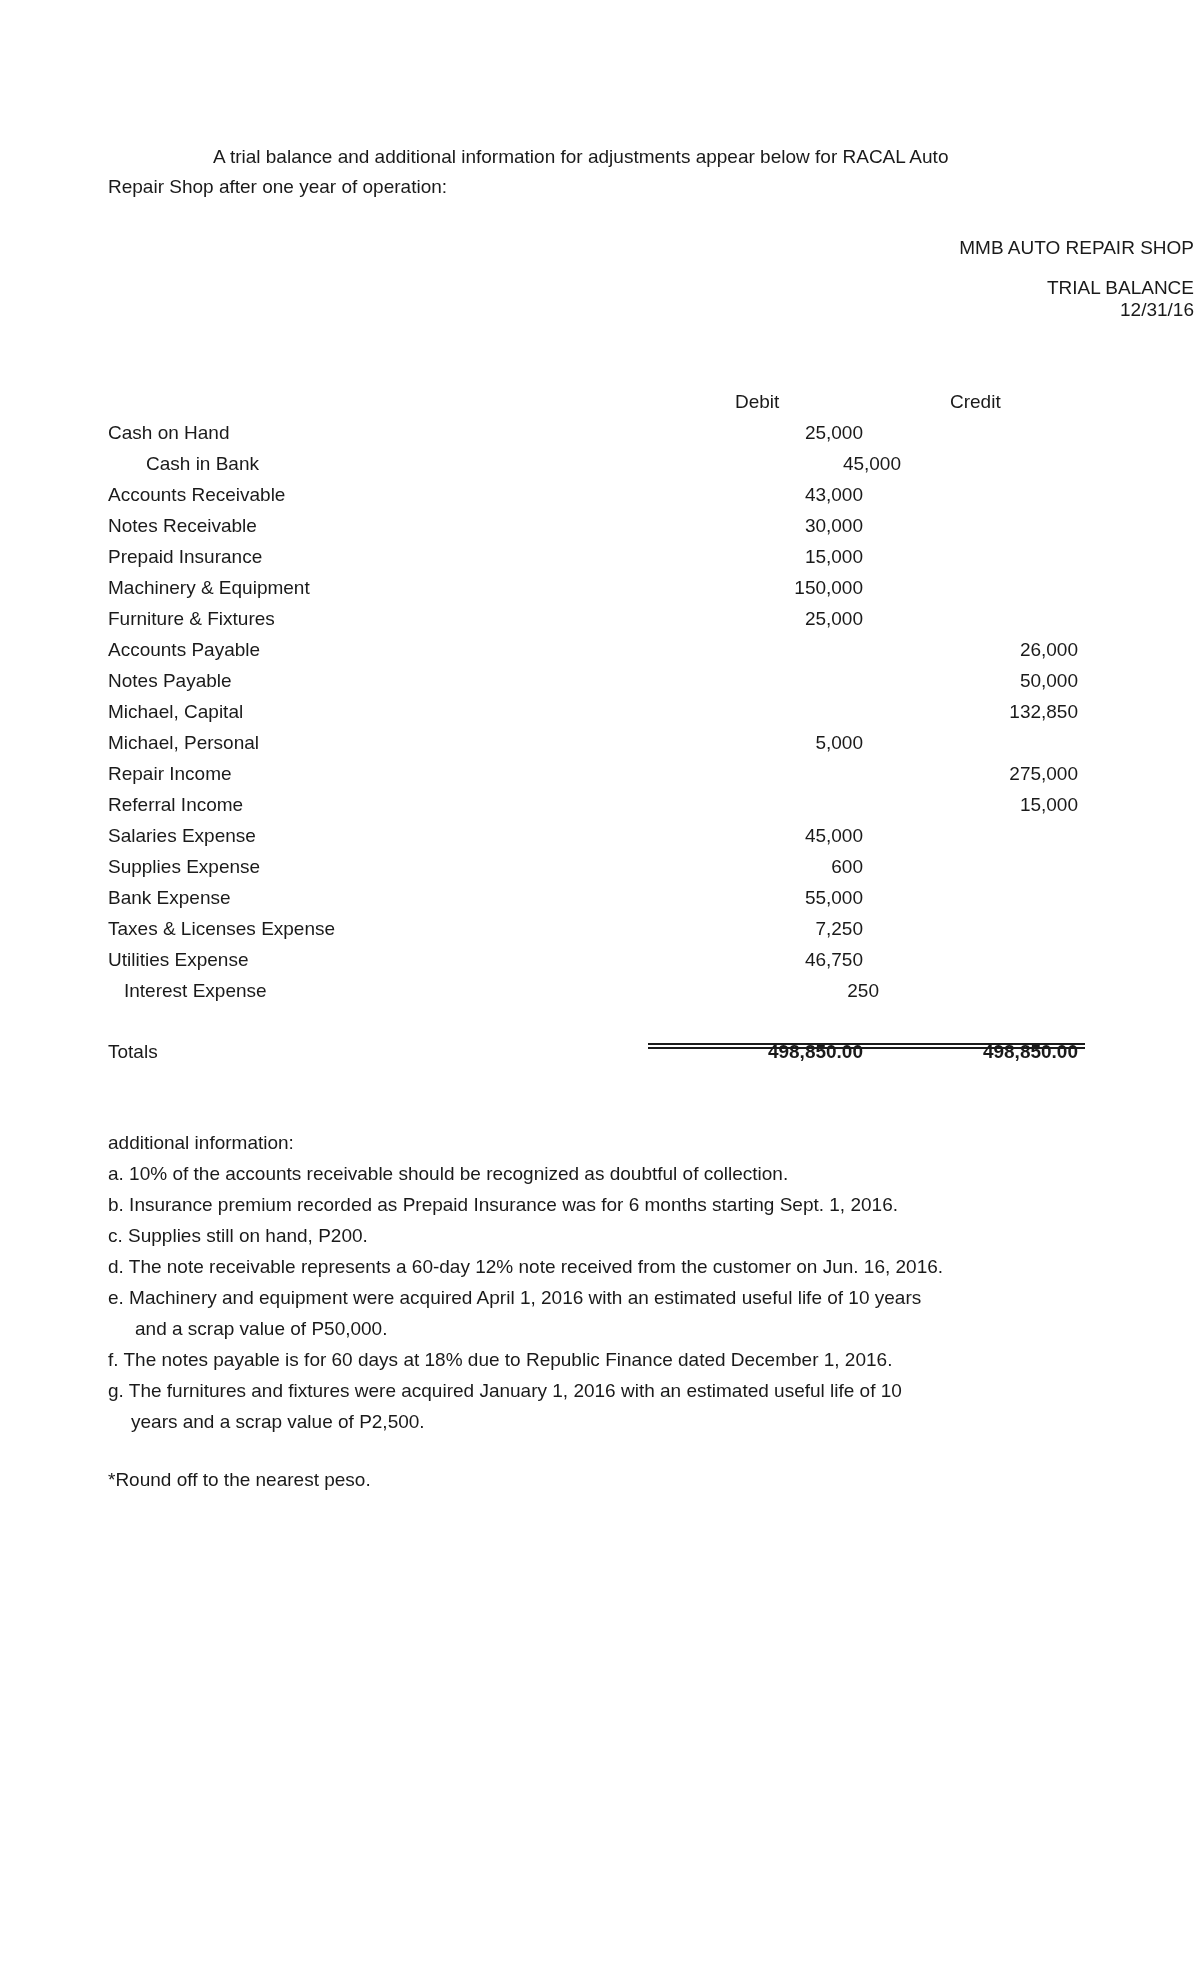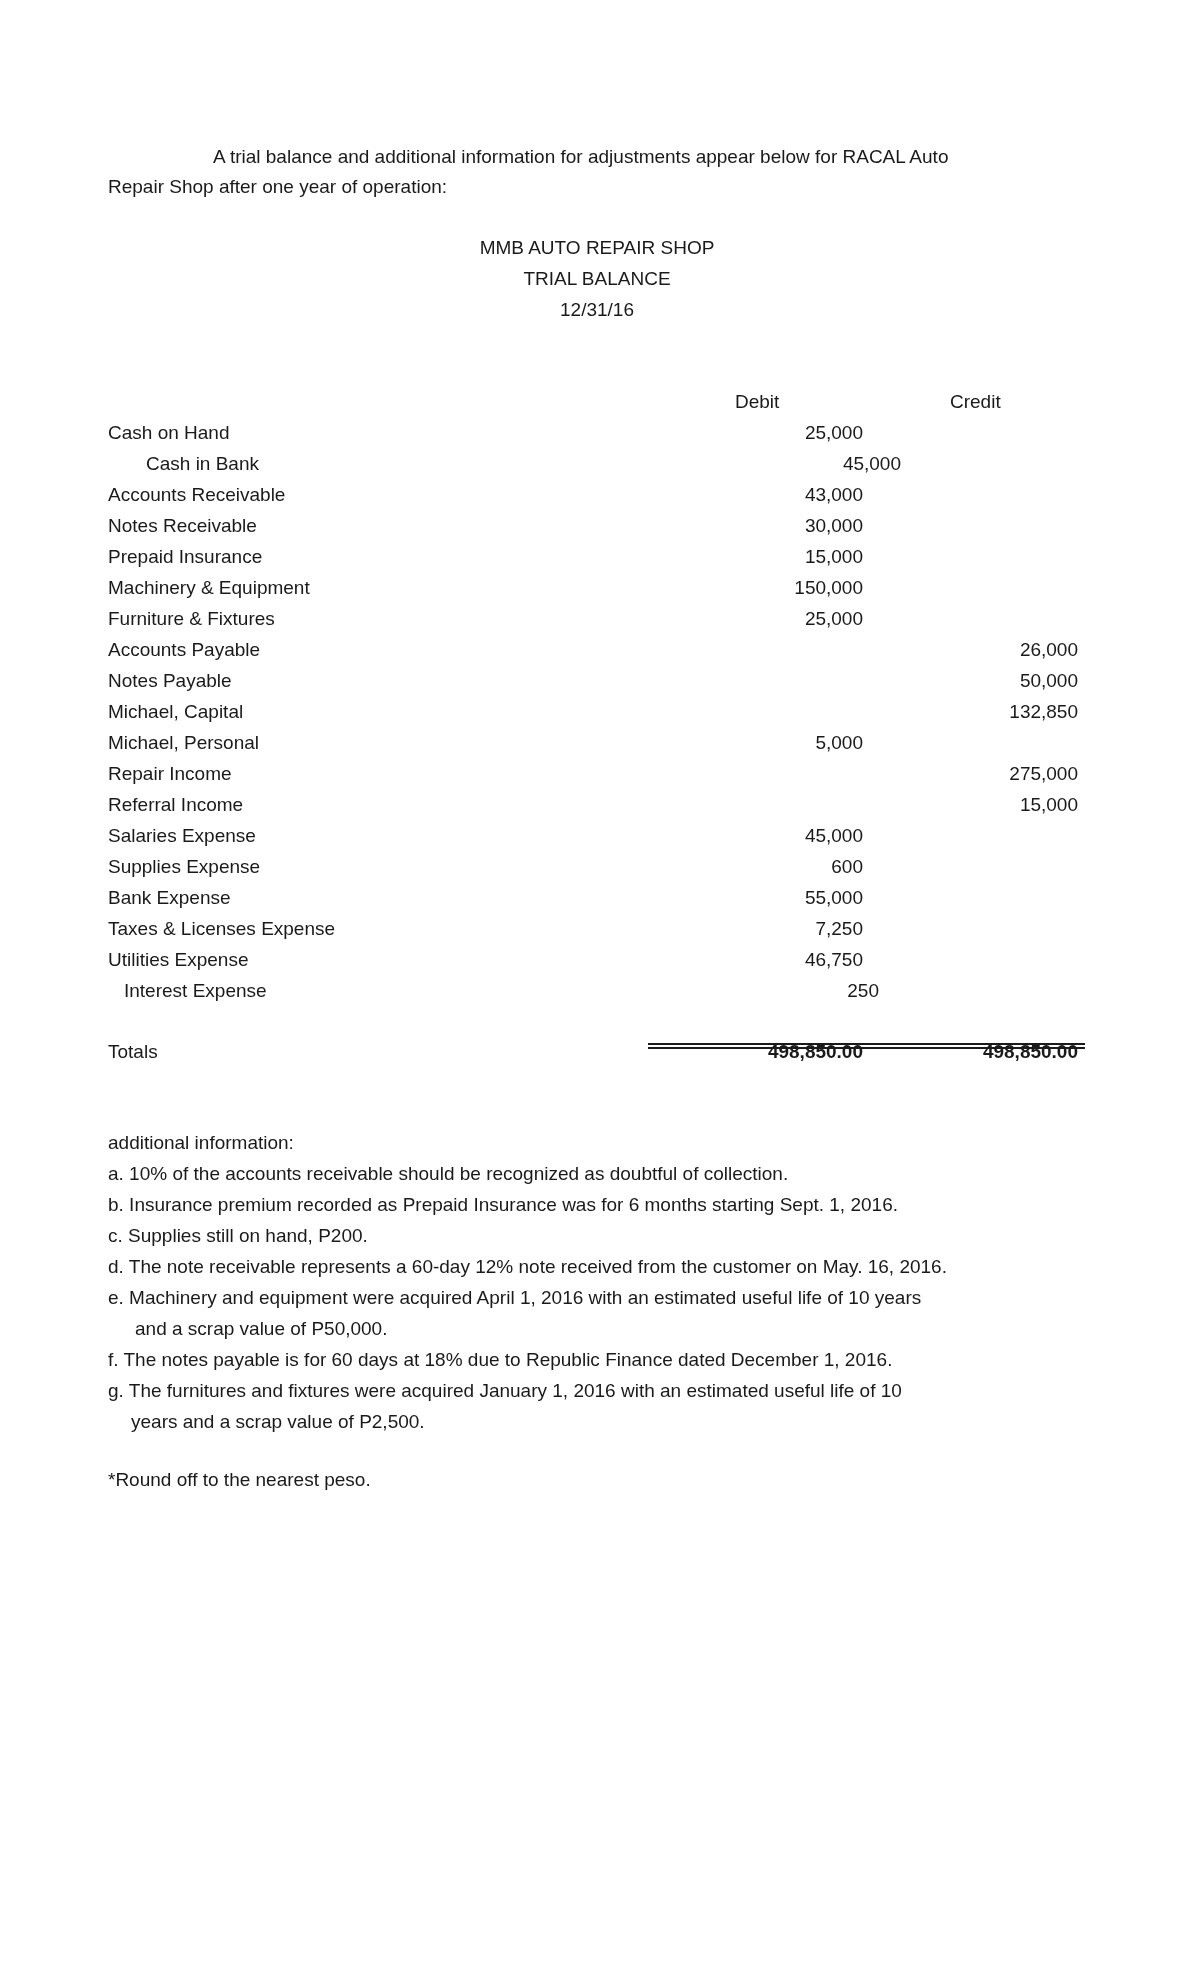--- a/index.html
+++ b/index.html
@@ -1,42 +1,42 @@
 <!DOCTYPE html>
 <html><head>
 <meta charset="utf-8">
 <style>
   html, body { margin: 0; padding: 0; background: #ffffff; }
   body { width: 1200px; height: 1976px; position: relative; overflow: hidden;
          font-family: "Liberation Sans", sans-serif; color: #1a1a1a; font-size: 19px; }
   .abs { position: absolute; white-space: nowrap; line-height: 24px; }
   .intro1 { left: 213px; top: 145px; }
   .intro2 { left: 108px; top: 175px; }
-  .center { left: 0; width: 1194px; text-align: center; }
+  .center { left: 0; width: 1194px; text-align: right; }
   .hdr-debit { left: 735px; top: 390px; }
   .hdr-credit { left: 950px; top: 390px; }
   .row { position: absolute; left: 108px; width: 980px; height: 31px; line-height: 24px; }
   .row .acct { position: absolute; left: 0; text-align: right; }
   .row .debit { position: absolute; right: 225px; text-align: center; }
   .row .credit { position: absolute; right: 10px; text-align: center; }
   .row.totals .debit, .row.totals .credit { font-weight: bold; }
   .dbl { position: absolute; left: 648px; width: 437px; top: 1043px; height: 2px;
          border-top: 2px solid #1a1a1a; border-bottom: 2px solid #1a1a1a; }
   .info { position: absolute; left: 108px; line-height: 24px; white-space: nowrap; }
   .info.indent { left: 135px; }
   .info.indent2 { left: 131px; }
 </style>
 </head>
 <body>
 
 <div class="abs intro1">A trial balance and additional information for adjustments appear below for RACAL Auto</div>
 <div class="abs intro2">Repair Shop after one year of operation:</div>
 
 <div class="abs center" style="top:236px">MMB AUTO REPAIR SHOP</div>
-<div class="abs center" style="top:267px">TRIAL BALANCE</div>
+<div class="abs center" style="top:276px">TRIAL BALANCE</div>
 <div class="abs center" style="top:298px">12/31/16</div>
 
 <div class="abs hdr-debit">Debit</div>
 <div class="abs hdr-credit">Credit</div>
 
 <div id="tb">
     <div class="row" style="top: 421px;">
       <span class="acct">Cash on Hand</span>
       <span class="debit">25,000</span>
       <span class="credit"></span>
@@ -137,19 +137,19 @@
   <span class="acct">Totals</span>
   <span class="debit">498,850.00</span>
   <span class="credit">498,850.00</span>
 </div>
 <div class="dbl"></div>
 
 <div class="info" style="top:1131px">additional information:</div>
 <div class="info" style="top:1162px">a. 10% of the accounts receivable should be recognized as doubtful of collection.</div>
 <div class="info" style="top:1193px">b. Insurance premium recorded as Prepaid Insurance was for 6 months starting Sept. 1, 2016.</div>
 <div class="info" style="top:1224px">c. Supplies still on hand, P200.</div>
-<div class="info" style="top:1255px">d. The note receivable represents a 60-day 12% note received from the customer on May. 16, 2016.</div>
+<div class="info" style="top:1255px">d. The note receivable represents a 60-day 12% note received from the customer on Jun. 16, 2016.</div>
 <div class="info" style="top:1286px">e. Machinery and equipment were acquired April 1, 2016 with an estimated useful life of 10 years</div>
 <div class="info indent" style="top:1317px">and a scrap value of P50,000.</div>
 <div class="info" style="top:1348px">f. The notes payable is for 60 days at 18% due to Republic Finance dated December 1, 2016.</div>
 <div class="info" style="top:1379px">g. The furnitures and fixtures were acquired January 1, 2016 with an estimated useful life of 10</div>
 <div class="info indent2" style="top:1410px">years and a scrap value of P2,500.</div>
 <div class="info" style="top:1468px">*Round off to the nearest peso.</div>
 
 </body></html>

